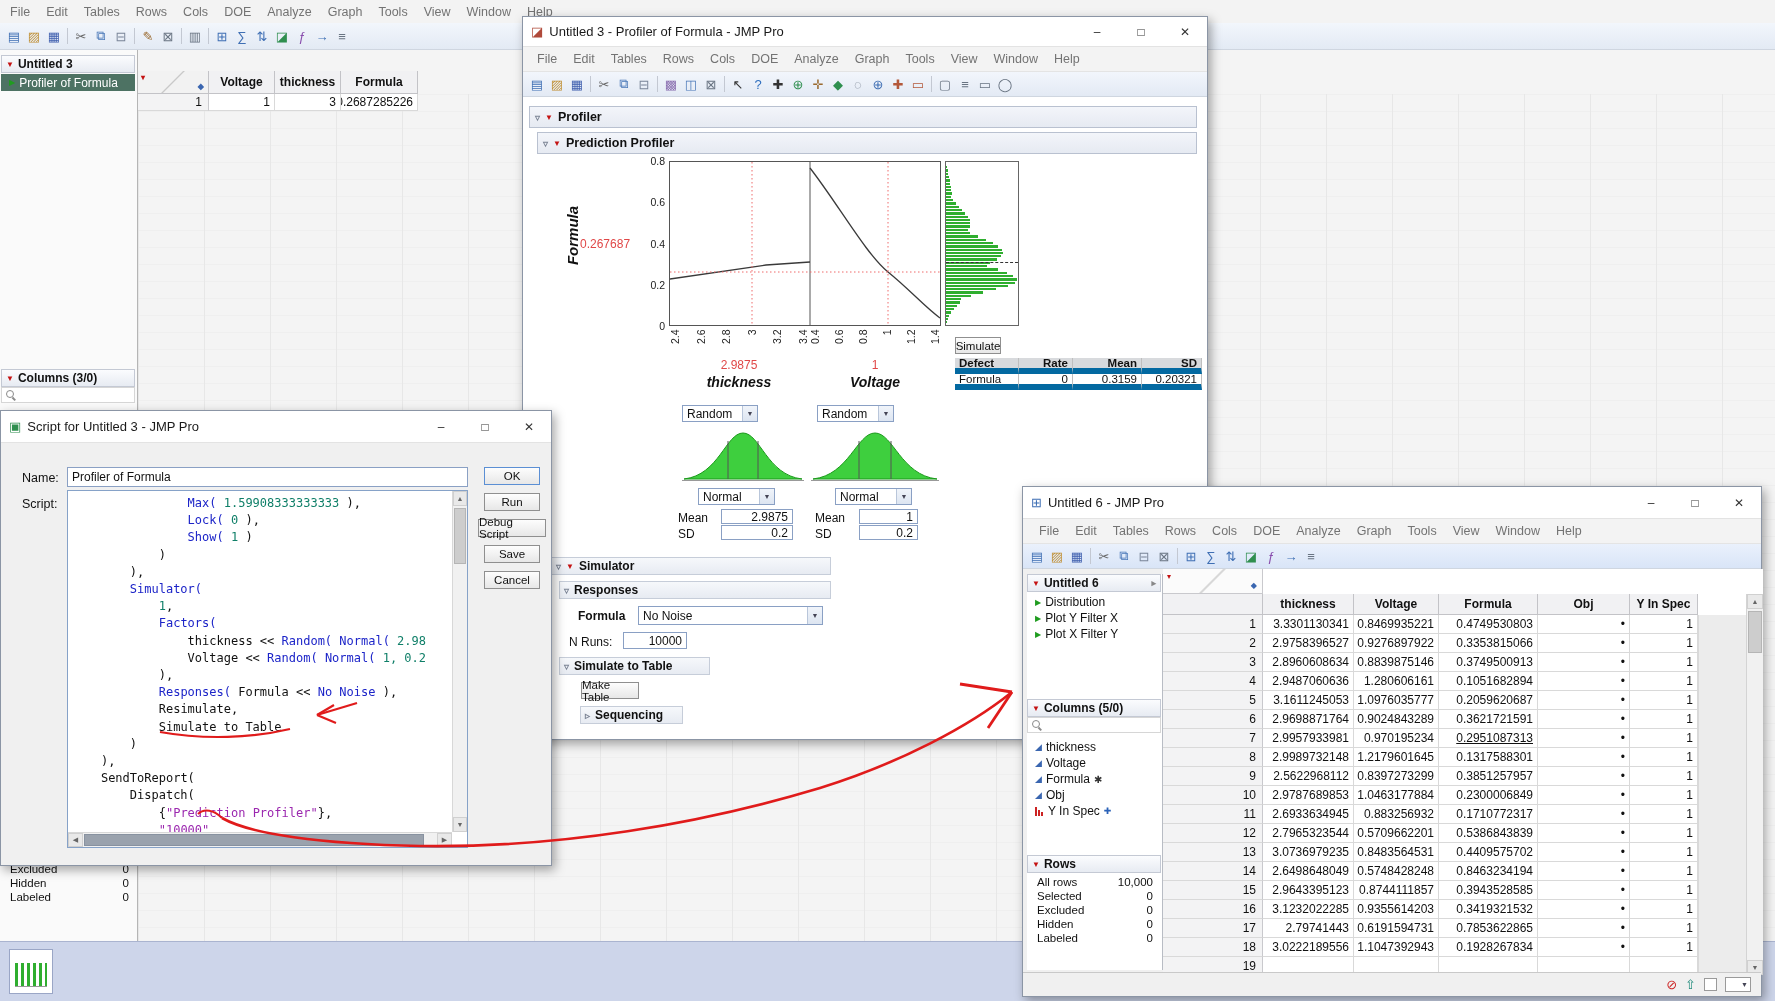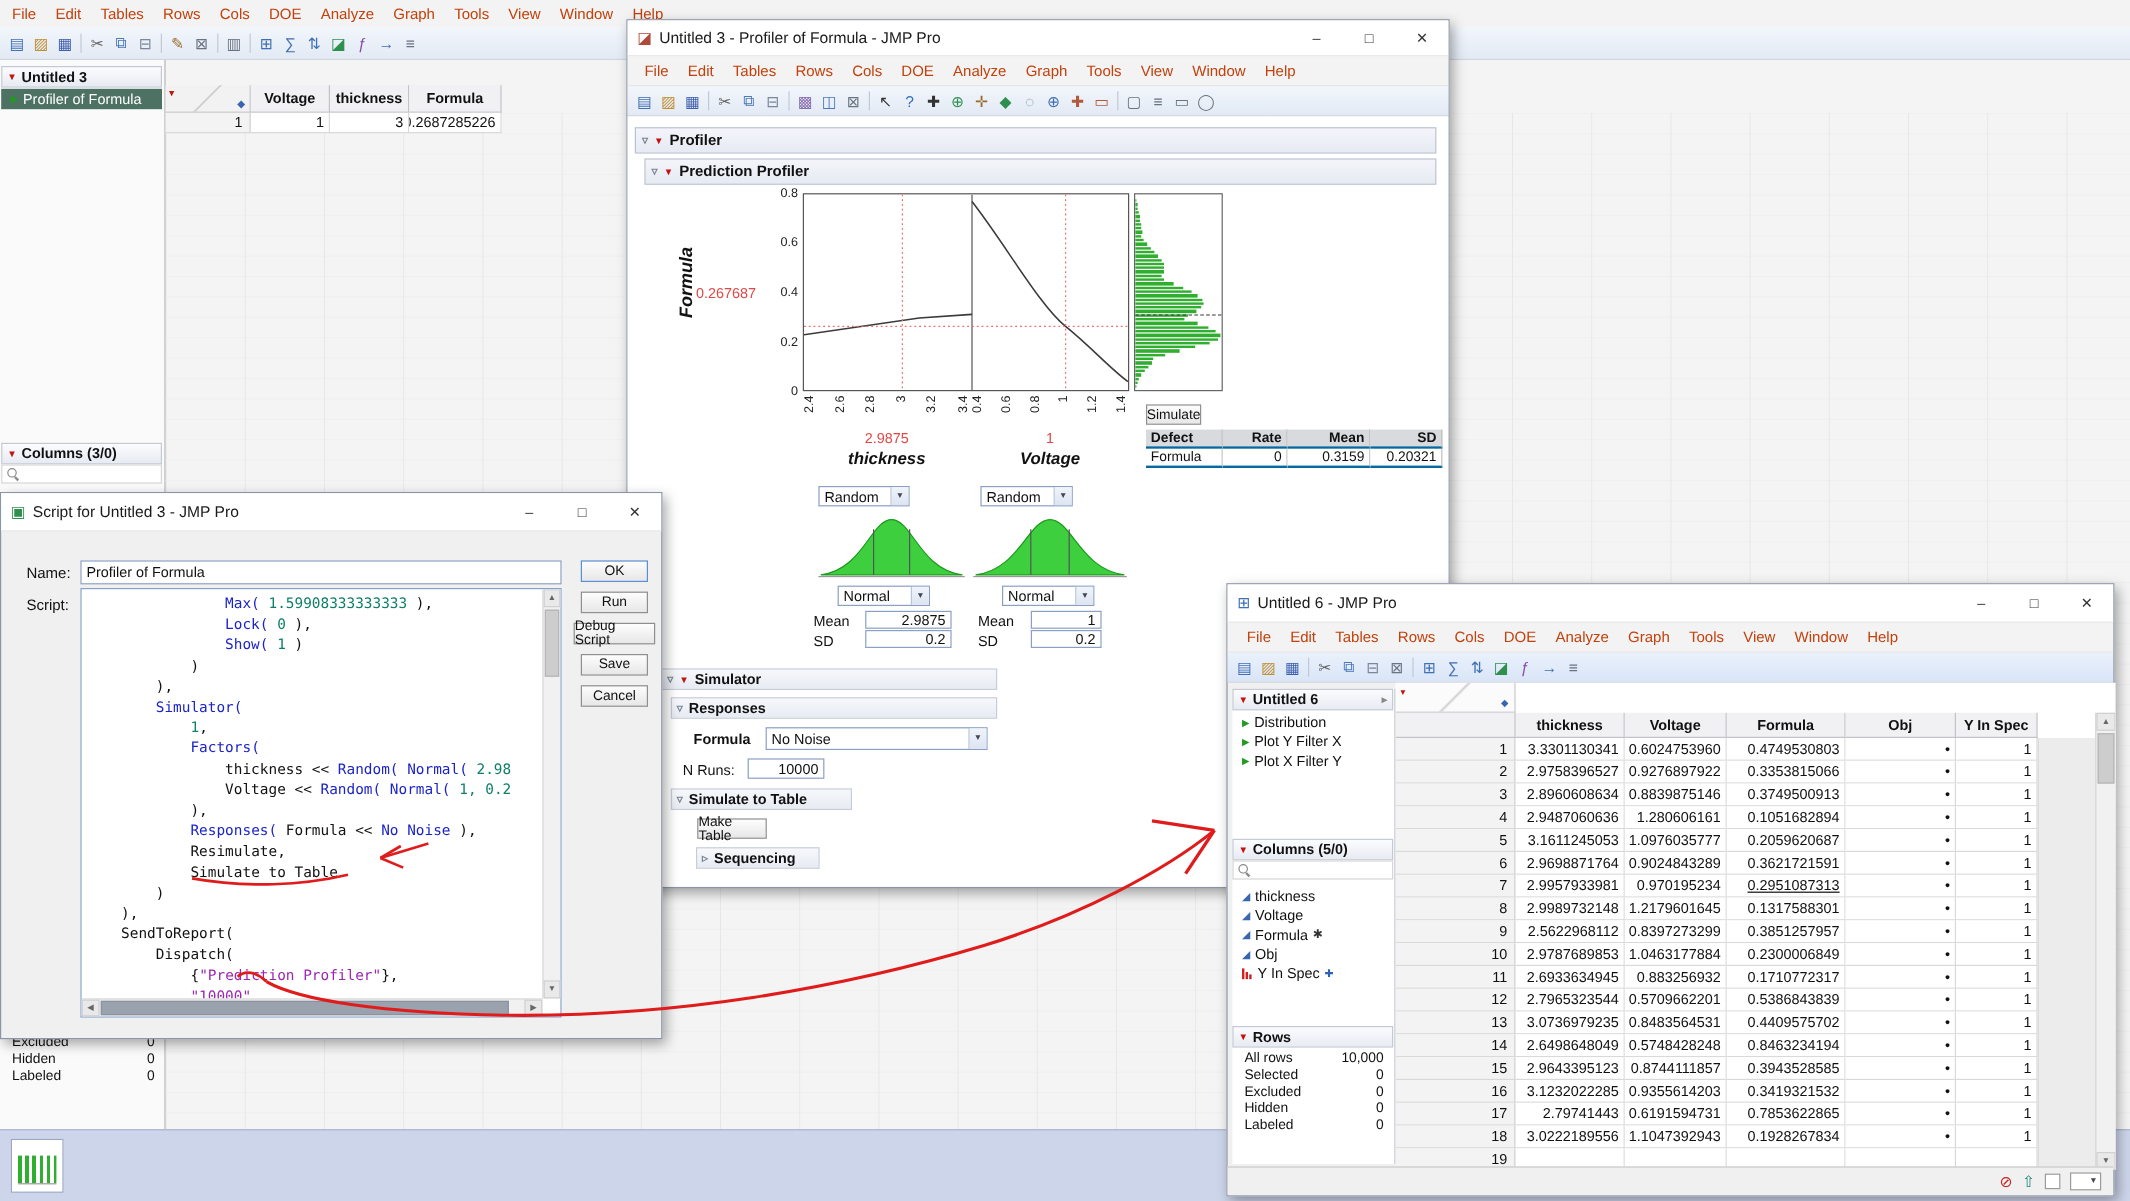--- a/index.html
+++ b/index.html
@@ -6,21 +6,21 @@
 html,body{width:1775px;height:1001px;overflow:hidden}
 body{position:relative;font-family:"Liberation Sans",sans-serif;font-size:12px;color:#111;background:#e9e9e9}
 .abs{position:absolute}
 .win{position:absolute;background:#f0f0f0;border:1px solid #8b95a5;box-shadow:3px 4px 10px rgba(0,0,0,.35)}
 .titlebar{position:absolute;left:0;right:0;background:#fff;border-bottom:1px solid #e3e3e3;display:flex;align-items:center}
 .title-text{font-size:13px;color:#1a1a1a;margin-left:6px;white-space:nowrap}
 .tb-appicon{margin-left:8px;font-size:13px}
 .win-btns{position:absolute;right:0;top:0;height:100%;display:flex}
 .win-btn{width:44px;height:100%;display:flex;align-items:center;justify-content:center;color:#333;font-size:12px}
 .menubar{display:flex;align-items:center;background:#f3f3f3;white-space:nowrap}
-.menu-item{padding:3px 8px;font-size:12.5px;color:#c2410c}
+.menu-item{padding:3px 8px;font-size:12.5px;color:#737373}
 .toolbar{display:flex;align-items:center;background:linear-gradient(#f2f6fc,#e3eaf4);border-bottom:1px solid #cfd6e0;padding:0 4px}
 .tb-icon{width:20px;height:20px;display:flex;align-items:center;justify-content:center;font-size:13px}
 .tb-sep{width:1px;height:16px;background:#c3c8d2;margin:0 3px}
 .panelbar{background:linear-gradient(#fbfcfe,#e7ebf2);border:1px solid #c4c9d4;display:flex;align-items:center;font-weight:bold;font-size:12px;padding:0 4px;gap:4px;white-space:nowrap}
 .red-tri{color:#c41212;font-size:8px}
 .green-tri{color:#1f9c1f;font-size:8px}
 .blue-tri{color:#3a66b0;font-size:9px}
 .gray-disc{color:#7b8494;font-size:10px}
 .outlinebar{background:linear-gradient(#f3f5fa,#e6eaf2);border:1px solid #b9c1d0;display:flex;align-items:center;gap:5px;padding:0 5px;font-weight:bold;font-size:12.5px}
 .simbar{background:linear-gradient(#f6f8fb,#e7ebf2);border:1px solid #c6cdd9;display:flex;align-items:center;gap:5px;padding:0 4px;font-weight:bold;font-size:12px;white-space:nowrap}
@@ -44,21 +44,21 @@
 .ytick{position:absolute;width:24px;font-size:10.5px;text-align:right;color:#222}
 .red-val{color:#e04848;font-size:12px}
 .center{text-align:center}
 .factor-name{font-size:14px;font-weight:bold;font-style:italic;text-align:center}
 .code-line{white-space:pre;font-family:"DejaVu Sans Mono",monospace;font-size:12px;line-height:17.2px;color:#111}
 .c-k{color:#1c24c8}.c-n{color:#0f7f68}.c-s{color:#9b27af}
 .sb{background:#f1f1f1}
 .sb-arrow{position:absolute;width:100%;height:15px;display:flex;align-items:center;justify-content:center;font-size:7px;color:#666;background:#e9e9e9;border:1px solid #d0d0d0}
 .sb-thumb{position:absolute;background:#cdcdcd;border:1px solid #b5b5b5}
 .panel-item{display:flex;align-items:center;gap:4px;padding:1px 2px 1px 8px;font-size:12px;white-space:nowrap}
-.dcell{display:inline-flex;align-items:center;height:16px;border-right:1px solid #bfbfbf;border-bottom:2px solid #0369a1;padding:0 4px;font-size:11.5px;background:#fff}
+.dcell{display:inline-flex;align-items:center;height:16px;border-right:1px solid #bfbfbf;border-bottom:6px solid #0369a1;padding:0 4px;font-size:11.5px;background:#fff}
 .dcell.h{background:#d8dadd;font-weight:bold}
 .dcell.r{justify-content:flex-end}
 .drow{display:flex}
 </style>
 </head>
 <body>
 
 <div class="abs" id="main-window" style="left:0;top:0;width:1775px;height:1001px;background:#f4f4f4;z-index:1">
   <div class="menubar abs" style="left:0;top:0;right:0;height:23px;padding-left:2px">
       <span class="menu-item">File</span>
@@ -579,21 +579,21 @@
     </div>
     <div id="t6-cells">
         <div class="cell hcell abs" style="left: 100px; top: 25px; width: 91px; height: 21px;">thickness</div>
         <div class="cell hcell abs" style="left: 191px; top: 25px; width: 85px; height: 21px;">Voltage</div>
         <div class="cell hcell abs" style="left: 276px; top: 25px; width: 99px; height: 21px;">Formula</div>
         <div class="cell hcell abs" style="left: 375px; top: 25px; width: 92px; height: 21px;">Obj</div>
         <div class="cell hcell abs" style="left: 467px; top: 25px; width: 68px; height: 21px;">Y In Spec</div>
         <div class="cell hcell abs" style="left: 0px; top: 25px; width: 100px; height: 21px;"></div>
         <div class="cell rncell abs" style="left: 0px; top: 46px; width: 100px; height: 19px;">1</div>
         <div class="cell num abs" style="left: 100px; top: 46px; width: 91px; height: 19px;">3.3301130341</div>
-        <div class="cell num abs" style="left: 191px; top: 46px; width: 85px; height: 19px;">0.6024753960</div>
+        <div class="cell num abs" style="left: 191px; top: 46px; width: 85px; height: 19px;">0.8469935221</div>
         <div class="cell num abs" style="left: 276px; top: 46px; width: 99px; height: 19px;">0.4749530803</div>
         <div class="cell num abs" style="left: 375px; top: 46px; width: 92px; height: 19px;">•</div>
         <div class="cell num abs" style="left: 467px; top: 46px; width: 68px; height: 19px;">1</div>
         <div class="cell rncell abs" style="left: 0px; top: 65px; width: 100px; height: 19px;">2</div>
         <div class="cell num abs" style="left: 100px; top: 65px; width: 91px; height: 19px;">2.9758396527</div>
         <div class="cell num abs" style="left: 191px; top: 65px; width: 85px; height: 19px;">0.9276897922</div>
         <div class="cell num abs" style="left: 276px; top: 65px; width: 99px; height: 19px;">0.3353815066</div>
         <div class="cell num abs" style="left: 375px; top: 65px; width: 92px; height: 19px;">•</div>
         <div class="cell num abs" style="left: 467px; top: 65px; width: 68px; height: 19px;">1</div>
         <div class="cell rncell abs" style="left: 0px; top: 84px; width: 100px; height: 19px;">3</div>

